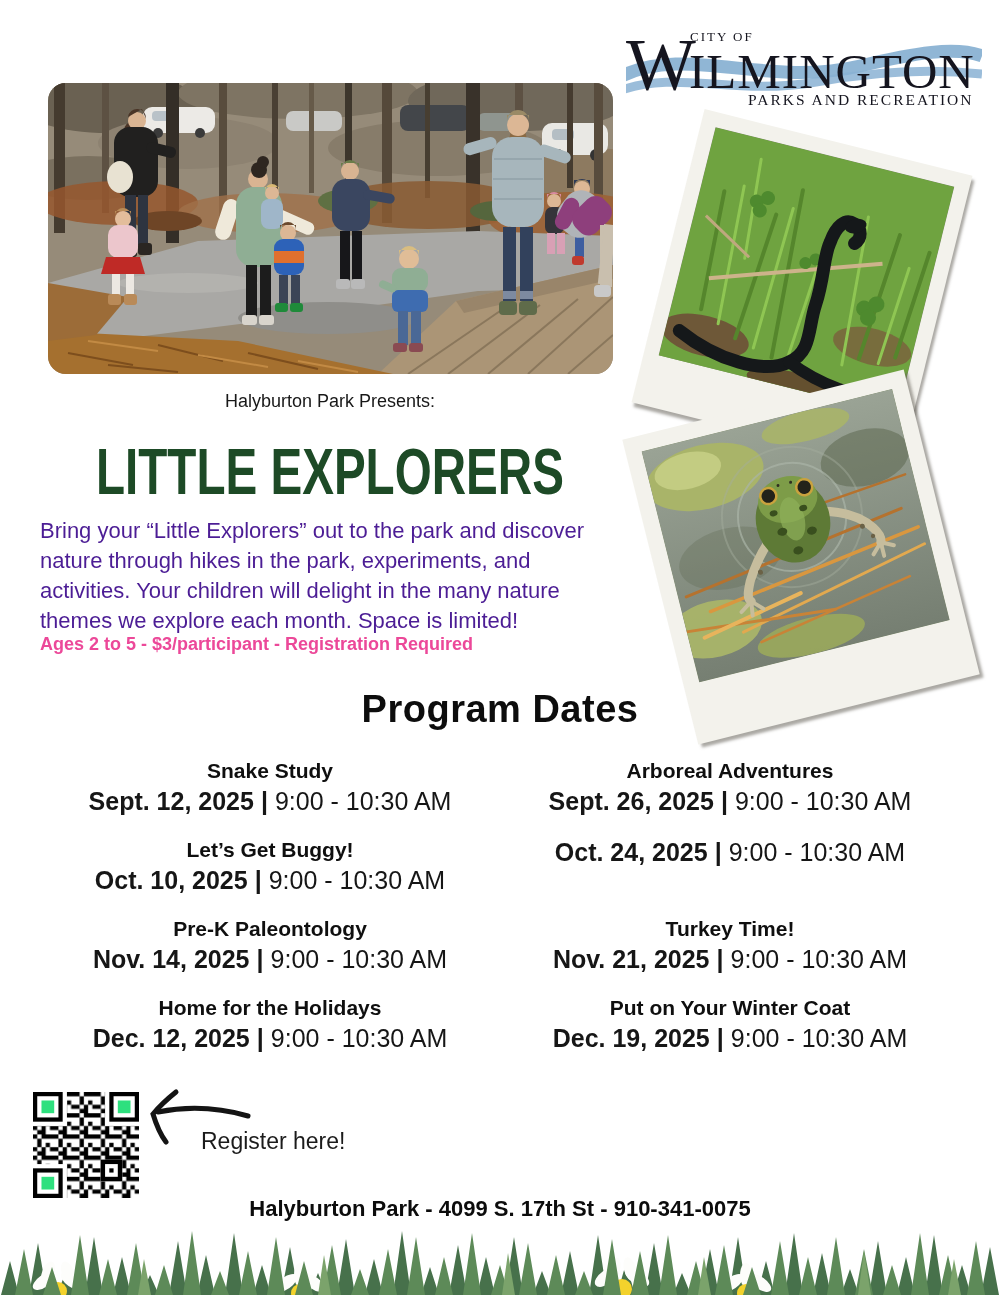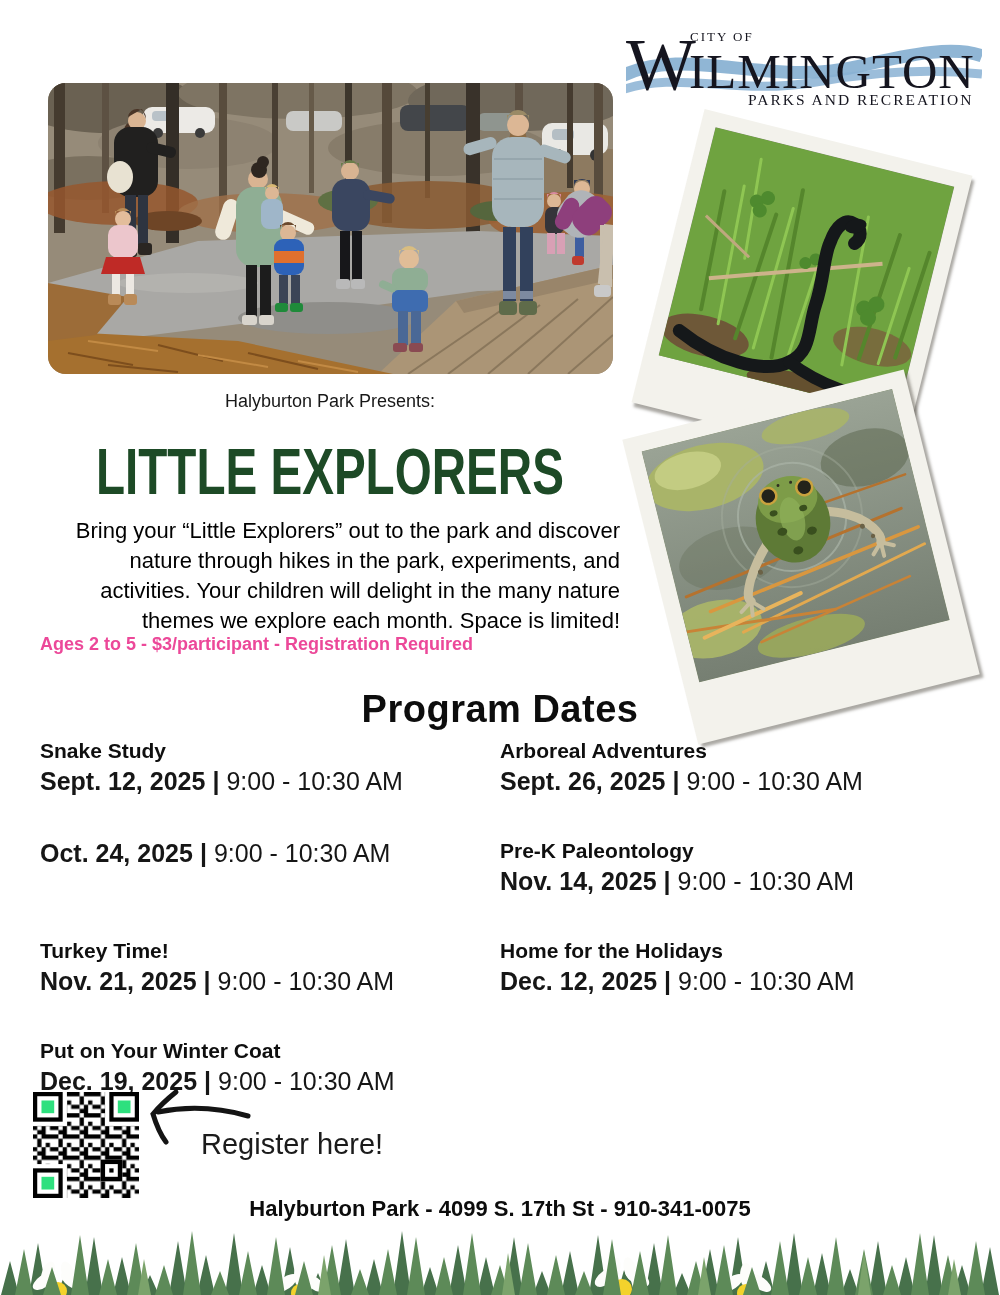--- a/index.html
+++ b/index.html
@@ -22,32 +22,32 @@
   .polaroid-snake .ph{left:15px;top:15px;right:15px;bottom:52px;}
   .polaroid-frog{left:656px;top:400px;width:290px;height:314px;transform:rotate(-14deg);z-index:3;}
   .polaroid-frog .ph{left:16px;top:16px;right:16px;bottom:60px;}
 
   .presents{left:30px;top:391px;width:600px;text-align:center;font-size:18px;color:#181818;}
   .title-wrap{left:30px;top:437px;width:600px;text-align:left;}
   .title-wrap span{
     display:inline-block;font-size:61px;font-weight:700;color:#1d4a26;
     transform:scale(.78,1.06);transform-origin:center;letter-spacing:0px;white-space:nowrap;
   }
-  .desc{left:40px;top:516px;width:580px;text-align:right;font-size:22px;line-height:30px;color:#000000;}
+  .desc{left:40px;top:516px;width:580px;text-align:left;font-size:22px;line-height:30px;color:#4c1d95;}
   .info-line{left:40px;top:634px;width:580px;text-align:left;font-size:18px;font-weight:700;color:#ec4899;}
 
   .pd-heading{left:0;top:688px;width:1000px;text-align:center;font-size:38px;font-weight:700;color:#0d0d0d;letter-spacing:.5px;}
 
-  .events{left:40px;top:739px;width:920px;display:grid;grid-template-columns:1fr 1fr;row-gap:43px;}
+  .events{left:40px;top:759px;width:920px;display:grid;grid-template-columns:1fr 1fr;row-gap:22px;text-align:center;}
   .event-name{font-size:21px;font-weight:700;color:#0f0f0f;margin-bottom:4px;}
   .event-when{font-size:25px;color:#161616;}
   .event-when .b{font-weight:700;}
   .event-when .sep{margin:0 7px;}
 
-  .register-label{left:201px;top:1128px;font-size:29px;color:#1b1b1b;}
+  .register-label{left:201px;top:1128px;font-size:23px;color:#1b1b1b;}
   .address{left:0;top:1196px;width:1000px;text-align:center;font-size:22px;font-weight:700;color:#0c0c0c;}
 
   .qr{left:33px;top:1092px;width:106px;height:106px;}
   .arrow{left:138px;top:1084px;width:116px;height:72px;}
   .grass{left:0;bottom:0;width:1000px;height:70px;}
 </style>
 </head>
 <body>
 
 <div class="abs logo">
@@ -363,20 +363,24 @@
 <div class="abs events">
   <div class="event">
     <div class="event-name">Snake Study</div>
     <div class="event-when"><span class="b">Sept. 12, 2025</span><span class="b sep">|</span><span>9:00 - 10:30 AM</span></div>
   </div>
   <div class="event">
     <div class="event-name">Arboreal Adventures</div>
     <div class="event-when"><span class="b">Sept. 26, 2025</span><span class="b sep">|</span><span>9:00 - 10:30 AM</span></div>
   </div>
   <div class="event">
+    <div class="event-name">Let’s Get Buggy!</div>
+    <div class="event-when"><span class="b">Oct. 10, 2025</span><span class="b sep">|</span><span>9:00 - 10:30 AM</span></div>
+  </div>
+  <div class="event">
     <div class="event-when"><span class="b">Oct. 24, 2025</span><span class="b sep">|</span><span>9:00 - 10:30 AM</span></div>
   </div>
   <div class="event">
     <div class="event-name">Pre-K Paleontology</div>
     <div class="event-when"><span class="b">Nov. 14, 2025</span><span class="b sep">|</span><span>9:00 - 10:30 AM</span></div>
   </div>
   <div class="event">
     <div class="event-name">Turkey Time!</div>
     <div class="event-when"><span class="b">Nov. 21, 2025</span><span class="b sep">|</span><span>9:00 - 10:30 AM</span></div>
   </div>

